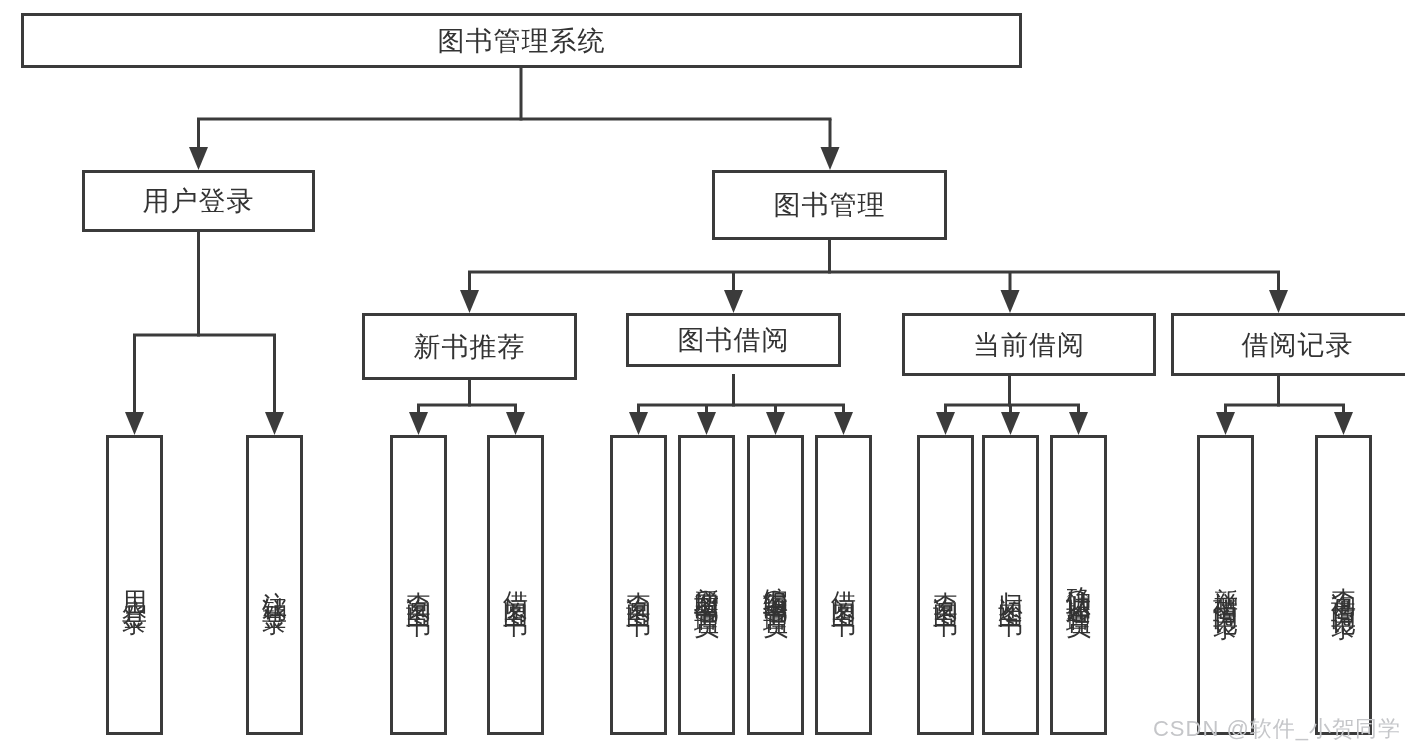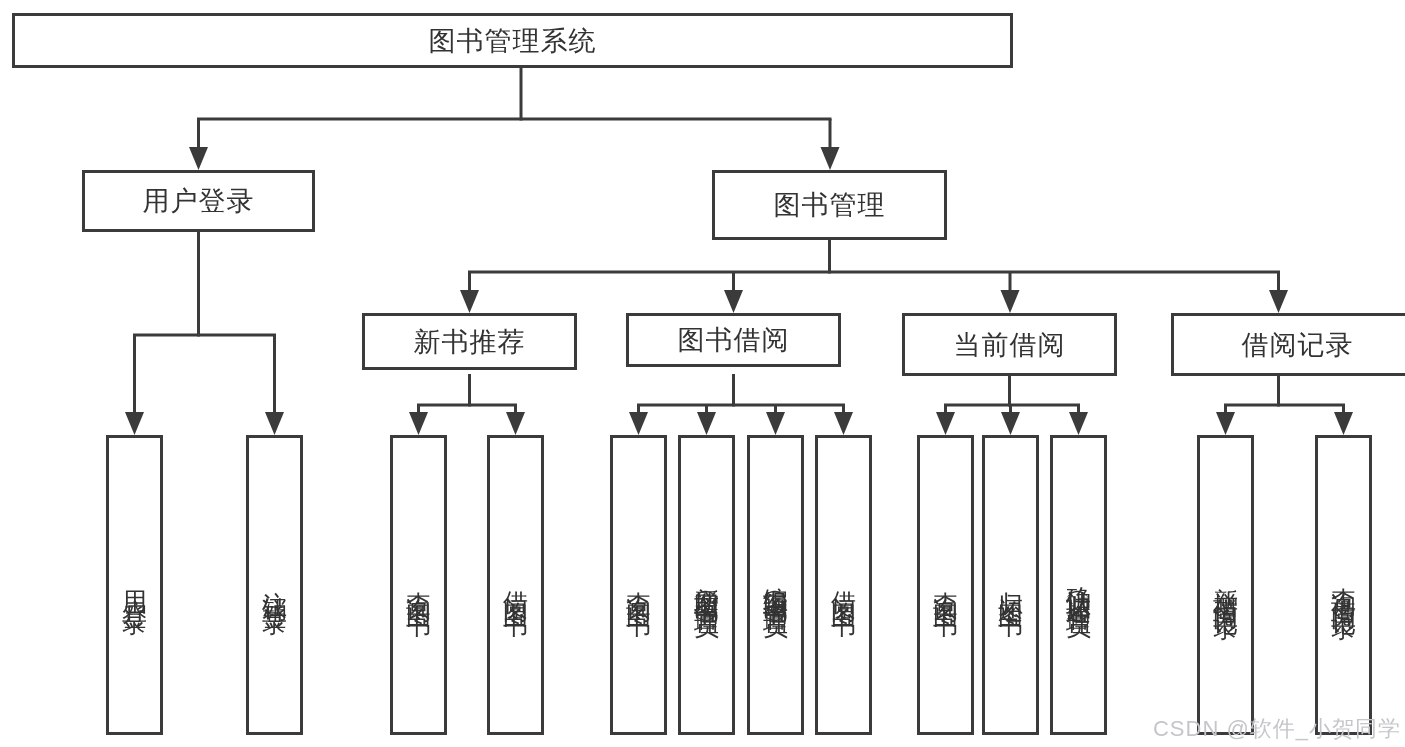--- a/index.html
+++ b/index.html
@@ -89,38 +89,38 @@
     <polygon points="1069,412 1088,412 1078.5,435"></polygon>
 
     <line x1="1278.5" y1="374" x2="1278.5" y2="406.5"></line>
     <line x1="1224" y1="405" x2="1345" y2="405"></line>
     <line x1="1225.5" y1="405" x2="1225.5" y2="415"></line>
     <polygon points="1216,412 1235,412 1225.5,435"></polygon>
     <line x1="1343.5" y1="405" x2="1343.5" y2="415"></line>
     <polygon points="1334,412 1353,412 1343.5,435"></polygon>
   </svg>
 
-  <div class="box" style="left:12px;top:13px;width:1001px;height:55px;">
+  <div class="box" style="left:21px;top:13px;width:1001px;height:55px;">
     <span class="hlabel">图书管理系统</span>
   </div>
 
   <div class="box" style="left:82px;top:170px;width:233px;height:62px;">
     <span class="hlabel">用户登录</span>
   </div>
   <div class="box" style="left:712px;top:170px;width:235px;height:70px;">
     <span class="hlabel">图书管理</span>
   </div>
 
-  <div class="box" style="left:362px;top:313px;width:215px;height:57px;">
+  <div class="box" style="left:362px;top:313px;width:215px;height:67px;">
     <span class="hlabel">新书推荐</span>
   </div>
   <div class="box" style="left:626px;top:313px;width:215px;height:54px;">
     <span class="hlabel">图书借阅</span>
   </div>
-  <div class="box" style="left:902px;top:313px;width:215px;height:63px;">
+  <div class="box" style="left:902px;top:313px;width:254px;height:63px;">
     <span class="hlabel">当前借阅</span>
   </div>
   <div class="box" style="left:1171px;top:313px;width:253px;height:63px;">
     <span class="hlabel">借阅记录</span>
   </div>
 
   <div class="box" style="left:106px;top:435px;width:57px;height:300px;">
     <span class="vtext sp4">用户登录</span>
   </div>
   <div class="box" style="left:246px;top:435px;width:57px;height:300px;">

